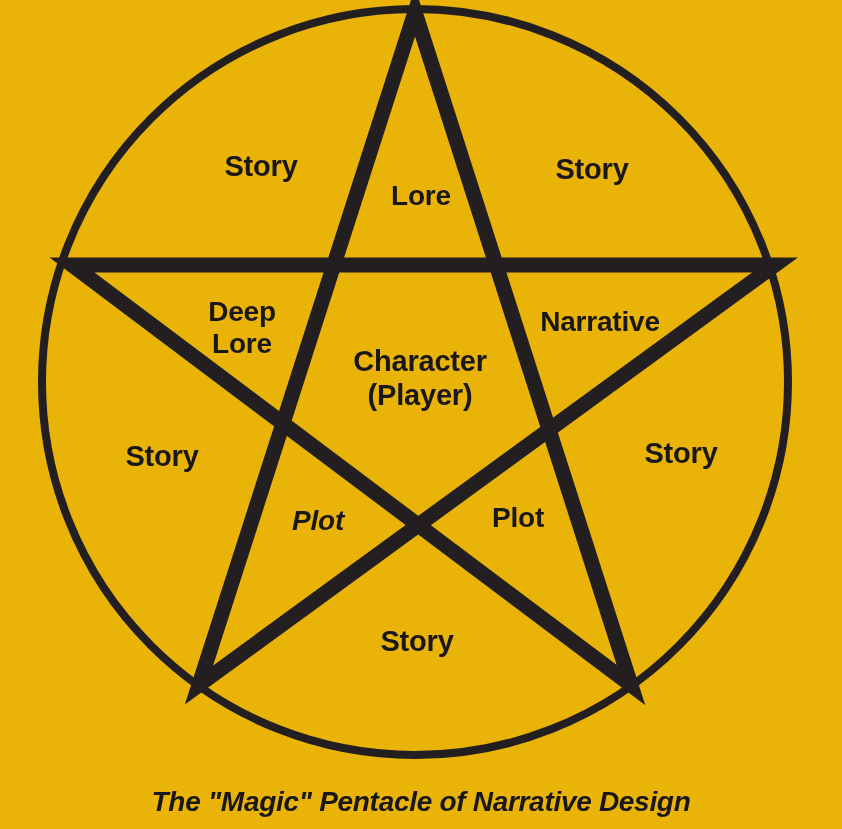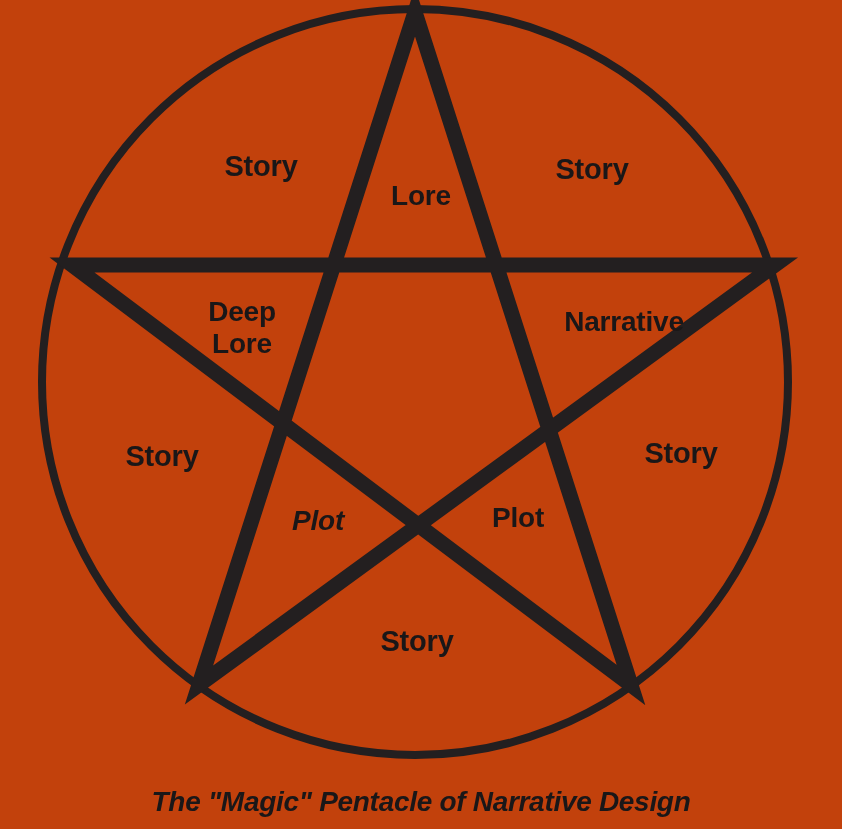--- a/index.html
+++ b/index.html
@@ -11,21 +11,21 @@
   body {
     width: 842px;
     height: 829px;
     font-family: "Liberation Sans", sans-serif;
     overflow: hidden;
   }
   #diagram-root {
     position: relative;
     width: 842px;
     height: 829px;
-    background: #c2410c;
+    background: #eab308;
   }
   #pentacle-figure {
     position: absolute;
     left: 0;
     top: 0;
     width: 842px;
     height: 790px;
   }
   #pentacle-svg {
     display: block;
@@ -91,22 +91,24 @@
 
   <div class="diagram-label label-story" style="left:681px; top:454px;">Story</div>
 
   <div class="diagram-label label-story" style="left:417px; top:642px;">Story</div>
 
   <div class="diagram-label label-lore-top" style="left:421px; top:196px;">Lore</div>
 
   <div class="diagram-label label-inner" style="left:242px; top:328px;">Deep
 Lore</div>
 
-  <div class="diagram-label label-inner" style="left:600px; top:322px;margin-left:24px;">Narrative</div>
+  <div class="diagram-label label-inner" style="left:600px; top:322px;">Narrative</div>
 
   <div class="diagram-label label-inner" style="left:318px; top:521px;font-style:italic;">Plot</div>
 
   <div class="diagram-label label-inner" style="left:518px; top:518px;">Plot</div>
 
+  <div class="diagram-label label-center" style="left:420px; top:379px;">Character
+(Player)</div>
 
   <div id="caption">The "Magic" Pentacle of Narrative Design</div>
 
 </div>
 
 </body></html>

